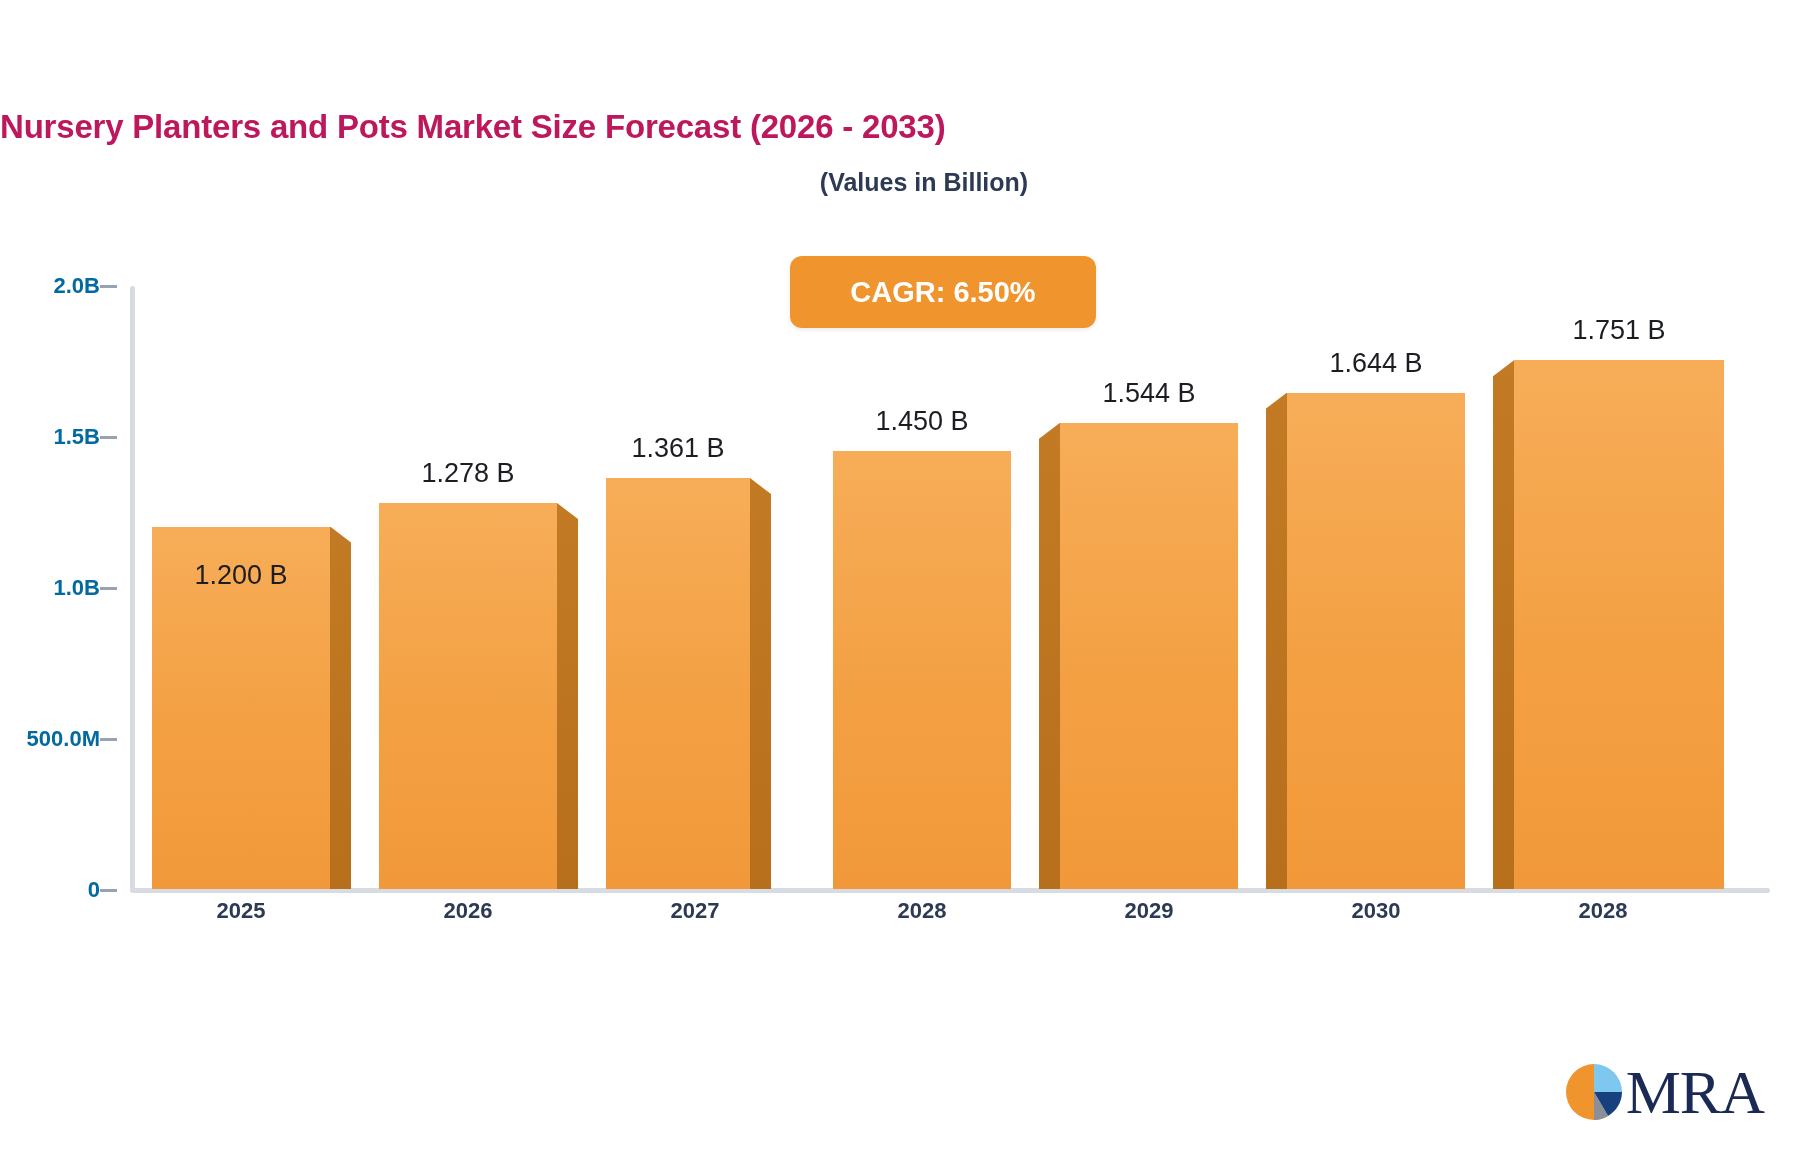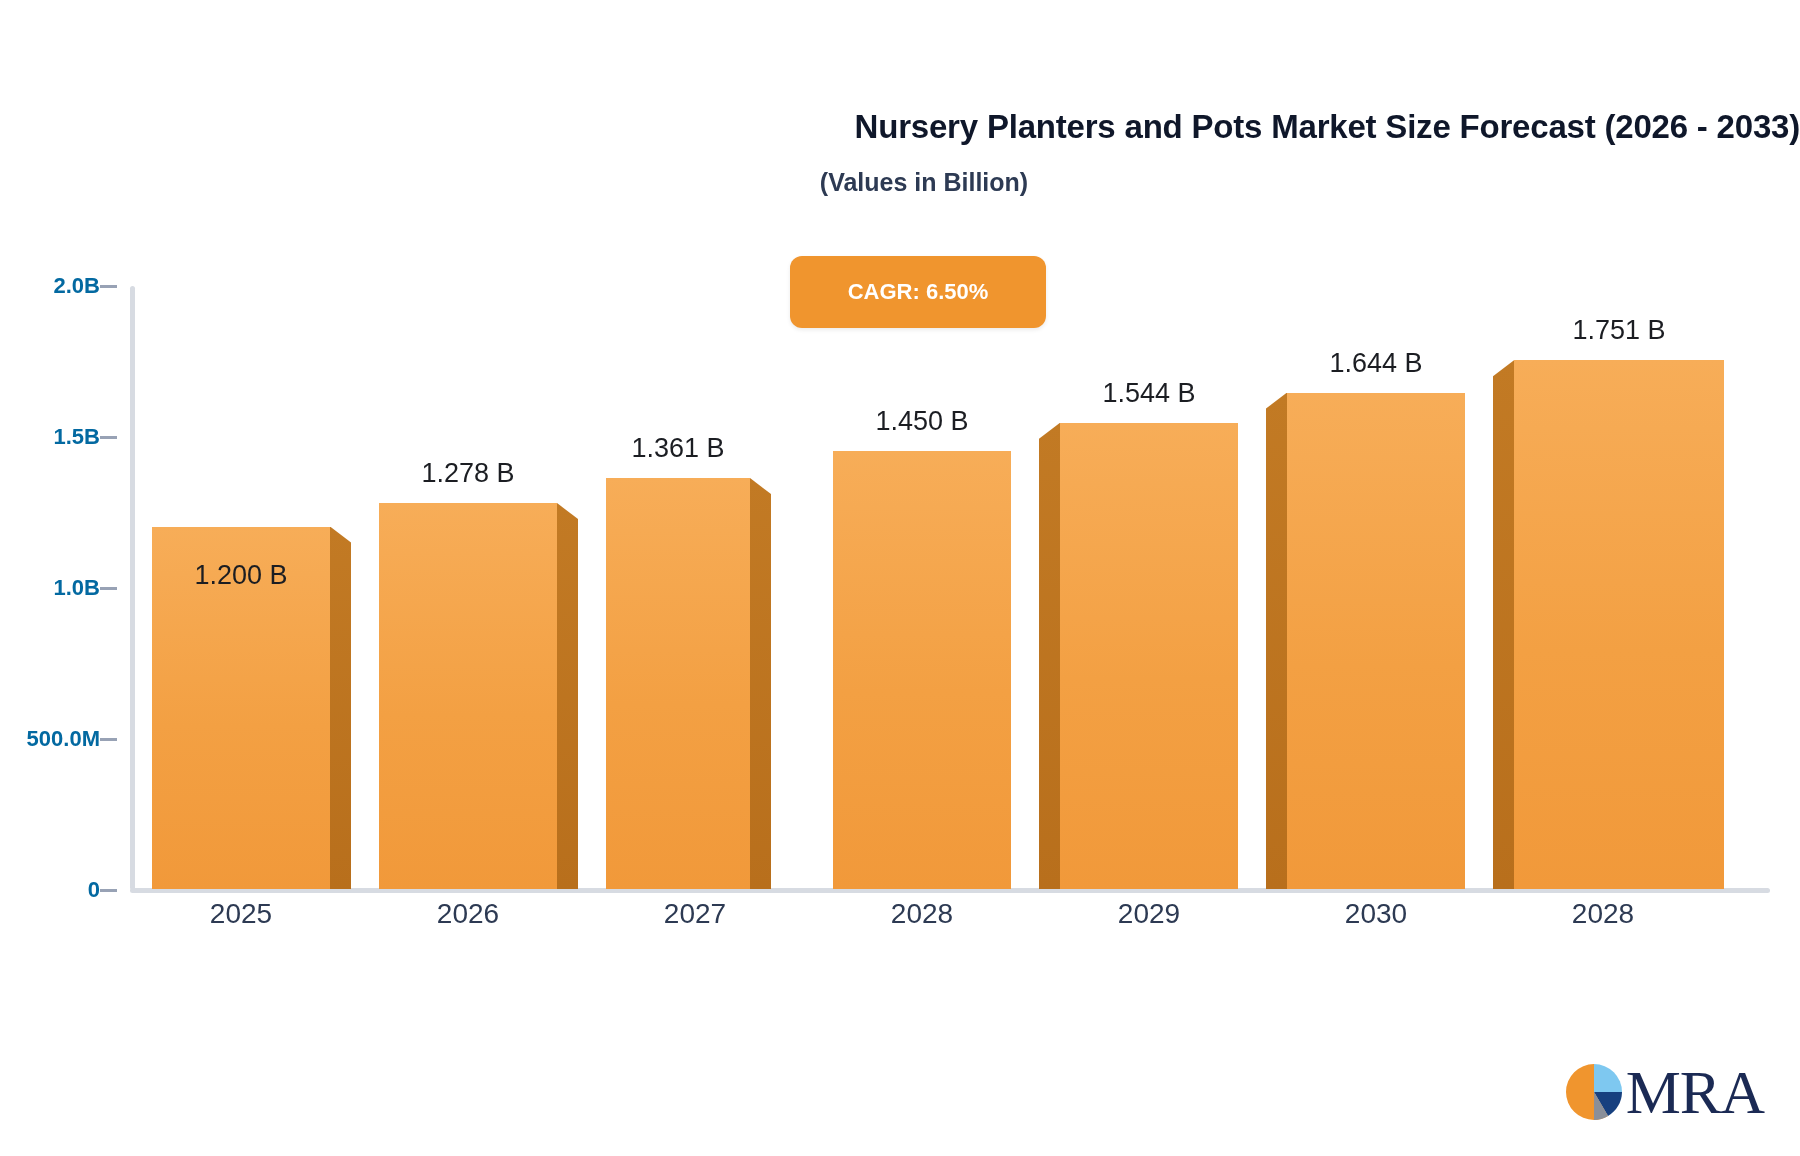--- a/index.html
+++ b/index.html
@@ -8,41 +8,41 @@
     width:1800px;height:1156px;
     background:#ffffff;
     font-family:"Liberation Sans","DejaVu Sans",sans-serif;
     position:relative;overflow:hidden;
   }
   #chart-root{position:absolute;inset:0;}
 
   
   .title{
     position:absolute;left:0;right:0;top:108px;
-    text-align:right;
+    text-align:left;
     font-size:33px;font-weight:bold;
-    color:#0f172a;letter-spacing:-0.2px;
+    color:#be185d;letter-spacing:-0.2px;
   }
   .subtitle{
     position:absolute;left:0;right:0;top:168px;
     text-align:center;
     font-size:25px;font-weight:bold;
     color:#2d3a53;
     margin-left:48px;
   }
 
   
   .cagr-badge{
     position:absolute;
     left:790px;top:256px;
-    width:256px;height:72px;
+    width:306px;height:72px;
     background:#f0952e;
     border-radius:12px;
     display:flex;align-items:center;justify-content:center;
-    color:#ffffff;font-size:22px;font-weight:bold;
+    color:#ffffff;font-size:29px;font-weight:bold;
     box-shadow:0 2px 4px rgba(0,0,0,.08);
   }
 
   
   .plot{
     position:absolute;
     left:130px;top:286px;
     width:1640px;height:608px;
   }
   .y-axis-line{
@@ -86,21 +86,21 @@
     position:absolute;left:50%;transform:translateX(-50%);
     bottom:100%;margin-bottom:14px;
     white-space:nowrap;
     font-size:27px;color:#1b1d22;
   }
 
   
   .xlabel{
     position:absolute;top:612px;
     text-align:left;
-    font-size:28px;font-weight:normal;color:#2d3a53;
+    font-size:22px;font-weight:bold;color:#2d3a53;
     transform:translateX(-50%);
   }
 
   
   .logo{
     position:absolute;right:36px;bottom:32px;
     display:flex;align-items:center;
   }
   .logo-mark{width:64px;height:64px;}
   .logo-text{

